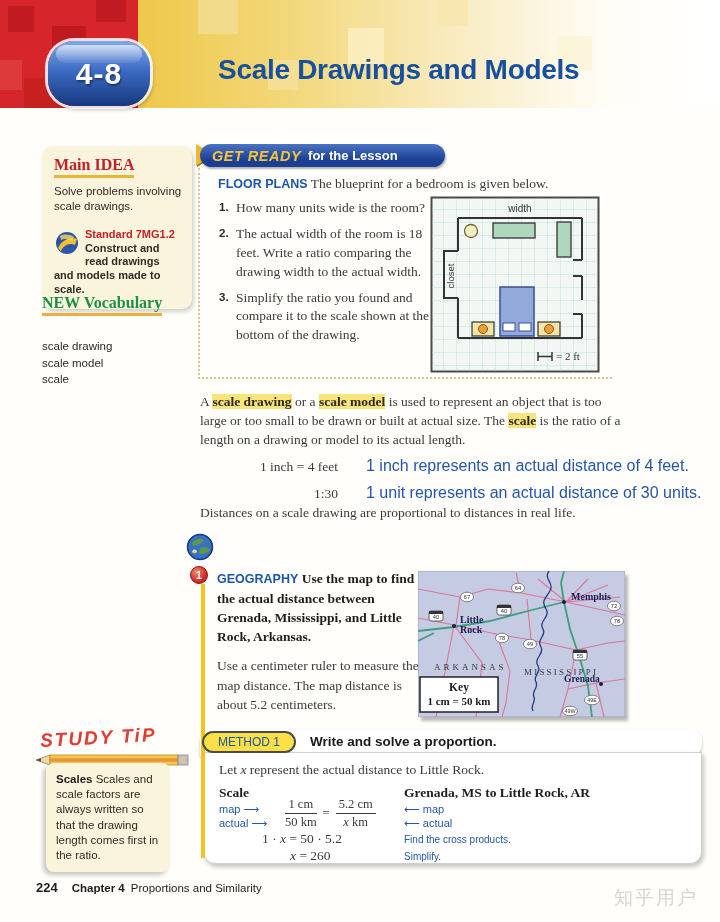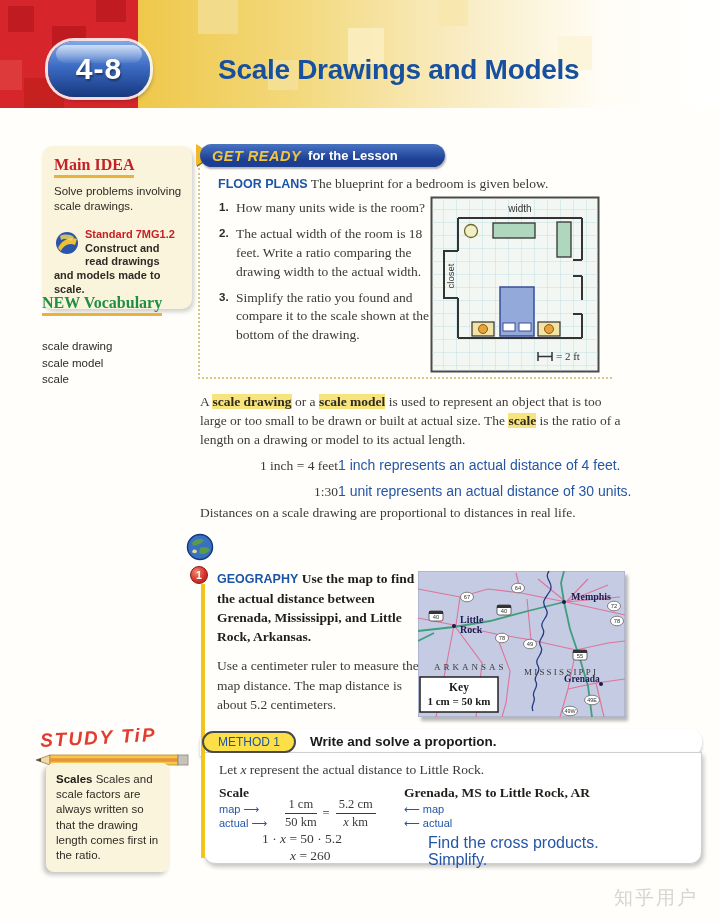--- a/index.html
+++ b/index.html
@@ -5,21 +5,21 @@
   * { margin:0; padding:0; box-sizing:border-box; }
   body { background:#e8e8e8; font-family:"Liberation Sans", sans-serif; }
   .page { position:relative; width:720px; height:922px; background:#fffefb; margin:0 auto; overflow:hidden; }
 
   
   .header { position:absolute; left:0; top:0; width:720px; height:108px; border-bottom:2px solid #cfc9bd; }
   .header-red { position:absolute; left:0; top:0; width:138px; height:108px; background:#d6252b; overflow:hidden; }
   .header-gold { position:absolute; left:138px; top:0; right:0; height:108px;
       background:linear-gradient(90deg,#efc84a 0%,#f3d97e 28%,#f9ecc2 55%,#fffdf6 80%,#ffffff 100%); overflow:hidden; }
   .sq { position:absolute; }
-  .lesson-badge { position:absolute; left:48px; top:41px; width:102px; height:56px; border-radius:26px;
+  .lesson-badge { position:absolute; left:48px; top:41px; width:102px; height:65px; border-radius:26px;
       background:linear-gradient(180deg,#7fa9e6 0%,#3d6cc4 45%,#16387f 100%);
       box-shadow:0 0 0 3px rgba(255,255,255,0.85), 2px 3px 4px rgba(0,0,0,0.35);
       display:flex; align-items:center; justify-content:center; }
   .lesson-badge::before { content:""; position:absolute; left:8px; top:4px; right:8px; height:18px;
       border-radius:12px; background:linear-gradient(180deg,rgba(255,255,255,0.65),rgba(255,255,255,0.05)); }
   .lesson-badge span { position:relative; color:#fff; font-weight:bold; font-size:30px; letter-spacing:1px;
       text-shadow:1px 2px 2px rgba(0,0,0,0.4); }
   .page-title { position:absolute; left:218px; top:54px; font-size:28px; font-weight:bold; color:#17509f; letter-spacing:-0.3px; }
 
   
@@ -65,21 +65,21 @@
 
   .blueprint { position:absolute; left:430px; top:196px; }
 
   
   .concept { position:absolute; left:200px; top:392px; width:428px; font-family:"Liberation Serif", serif;
       font-size:13.5px; color:#3a3a3a; line-height:1.42; }
   .concept .hl { background:#f8e47c; font-weight:bold; color:#2e2a20; }
   .scale-rows { position:absolute; left:238px; top:457px; }
   .scale-row { display:flex; margin-bottom:9px; align-items:baseline; }
   .scale-val { width:100px; text-align:right; font-family:"Liberation Serif", serif; font-size:13.5px; color:#3a3a3a; }
-  .scale-note { font-size:14px; color:#2456a8; }
+  .scale-note { margin-left:28px; font-size:16px; color:#2456a8; }
   .closing { position:absolute; left:200px; top:505px; width:440px; font-family:"Liberation Serif", serif;
       font-size:13.5px; color:#3a3a3a; }
 
   
   .rw-banner { position:absolute; left:200px; top:536px; height:24px; width:222px; border-radius:12px;
       background:linear-gradient(180deg,#7aa3de 0%,#2a55a8 60%,#1b3d8f 100%);
       display:flex; align-items:center; padding-left:24px; box-shadow:1px 2px 2px rgba(0,0,0,0.3); }
   .rw-banner .rw-t1 { color:#f3c53d; font-weight:bold; font-size:13.5px; }
   .rw-banner .rw-t2 { color:#fff; font-weight:bold; font-size:13.5px; margin-left:6px; }
   .rw-globe { position:absolute; left:186px; top:533px; }
@@ -109,21 +109,21 @@
   .m-let { position:absolute; left:219px; top:762px; font-family:"Liberation Serif", serif; font-size:13.5px; color:#3a3a3a; z-index:6;}
   .m-col-left { position:absolute; left:219px; top:785px; font-family:"Liberation Serif", serif; font-weight:bold; font-size:13.5px; color:#201d1a; z-index:6;}
   .m-col-right { position:absolute; left:404px; top:785px; font-family:"Liberation Serif", serif; font-weight:bold; font-size:13.5px; color:#201d1a; z-index:6;}
   .m-rowlbl { position:absolute; font-size:11px; color:#2456a8; z-index:6; }
   .m-frac-area { position:absolute; left:285px; top:797px; font-family:"Liberation Serif", serif; font-size:12.5px;
       color:#3a3a3a; display:flex; align-items:center; z-index:6; }
   .frac { display:inline-block; text-align:center; }
   .frac .num { display:block; border-bottom:1.2px solid #3a3a3a; padding:0 3px 1px; }
   .frac .den { display:block; padding-top:1px; }
   .m-eq { position:absolute; font-family:"Liberation Serif", serif; font-size:13.5px; color:#3a3a3a; z-index:6; }
-  .m-note { position:absolute; font-size:16px; color:#2456a8; z-index:6;margin-left:24px; }
+  .m-note { position:absolute; font-size:10px; color:#2456a8; z-index:6; }
   .i { font-style:italic; }
 
   
   .footer { position:absolute; left:36px; top:880px; font-size:11.5px; color:#1d1d1d; display:flex; align-items:baseline; }
   .footer .pg { font-weight:bold; font-size:13px; margin-right:14px; }
   .footer .ch { font-weight:bold; margin-right:6px; }
   .watermark { position:absolute; right:22px; top:885px; font-size:19px; color:#d6d5d0; letter-spacing:2px; }
 
   svg text { font-family:"Liberation Sans", sans-serif; }
   svg .ser { font-family:"Liberation Serif", serif; }
@@ -404,15 +404,20 @@
       <span class="den"><span class="i">x</span><span> km</span></span>
     </span>
   </div>
   <div class="m-rowlbl" style="left:404px;top:803px;"><span>⟵</span> <span>map</span></div>
   <div class="m-rowlbl" style="left:404px;top:817px;"><span>⟵</span> <span>actual</span></div>
   <div class="m-eq" style="left:262px;top:831px;"><span>1 · </span><span class="i">x</span><span> = 50 · 5.2</span></div>
   <div class="m-note" style="left:404px;top:834px;">Find the cross products.</div>
   <div class="m-eq" style="left:290px;top:848px;"><span class="i">x</span><span> = 260</span></div>
   <div class="m-note" style="left:404px;top:851px;">Simplify.</div>
 
+  <div class="footer">
+    <span class="pg">224</span>
+    <span class="ch">Chapter 4</span>
+    <span>Proportions and Similarity</span>
+  </div>
   <div class="watermark">知乎用户</div>
 
 </div>
 
 </body></html>

